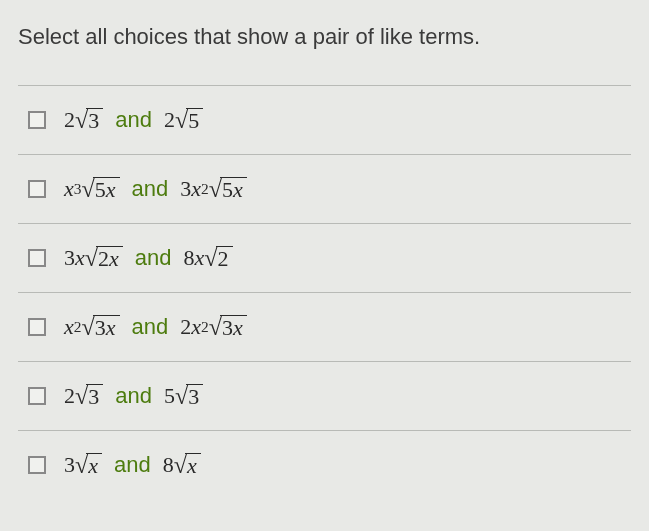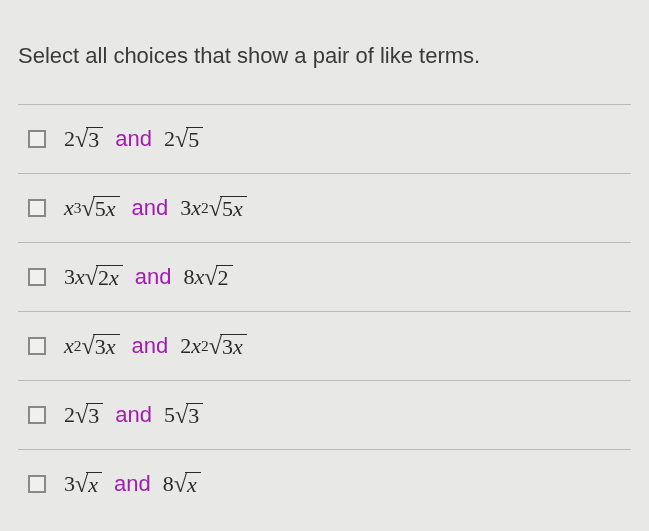--- a/index.html
+++ b/index.html
@@ -11,21 +11,20 @@
       overflow: hidden;
     }
     .container {
       padding: 22px 18px 0 18px;
     }
     .question {
       font-size: 22px;
       color: #3a3a3a;
       margin-bottom: 32px;
       line-height: 1.4;
-      margin-top: 19px;
     }
     .choice-row {
       display: flex;
       align-items: center;
       padding: 20px 0 20px 10px;
       border-top: 1px solid #b8bab6;
     }
     .checkbox {
       width: 18px;
       height: 18px;
@@ -64,21 +63,21 @@
       border-top: 1.5px solid #2a2a2a;
       padding: 0 4px 0 2px;
       display: inline-block;
       line-height: 1.1;
       margin-top: 2px;
     }
     .and {
       font-family: Arial, sans-serif;
       font-style: normal;
       margin: 0 6px;
-      color: #a21caf;
+      color: #4d7c0f;
     }
   </style>
 </head>
 <body>
 
 <div class="container">
   <div class="question">Select all choices that show a pair of like terms.</div>
   <div id="choices-list">
       <div class="choice-row">
         <div class="checkbox"></div>

